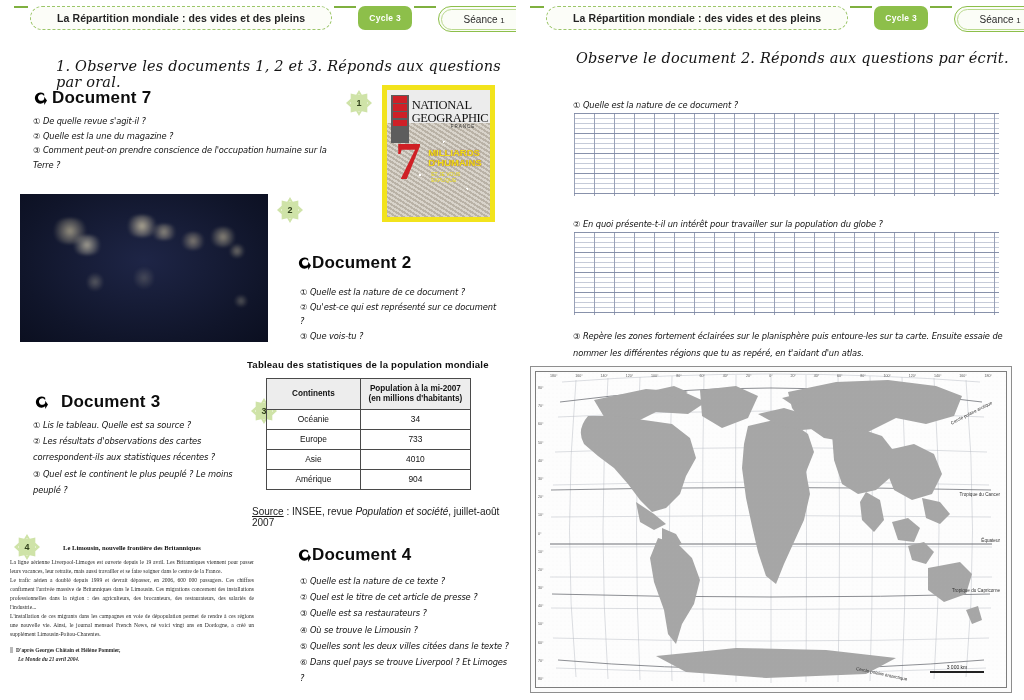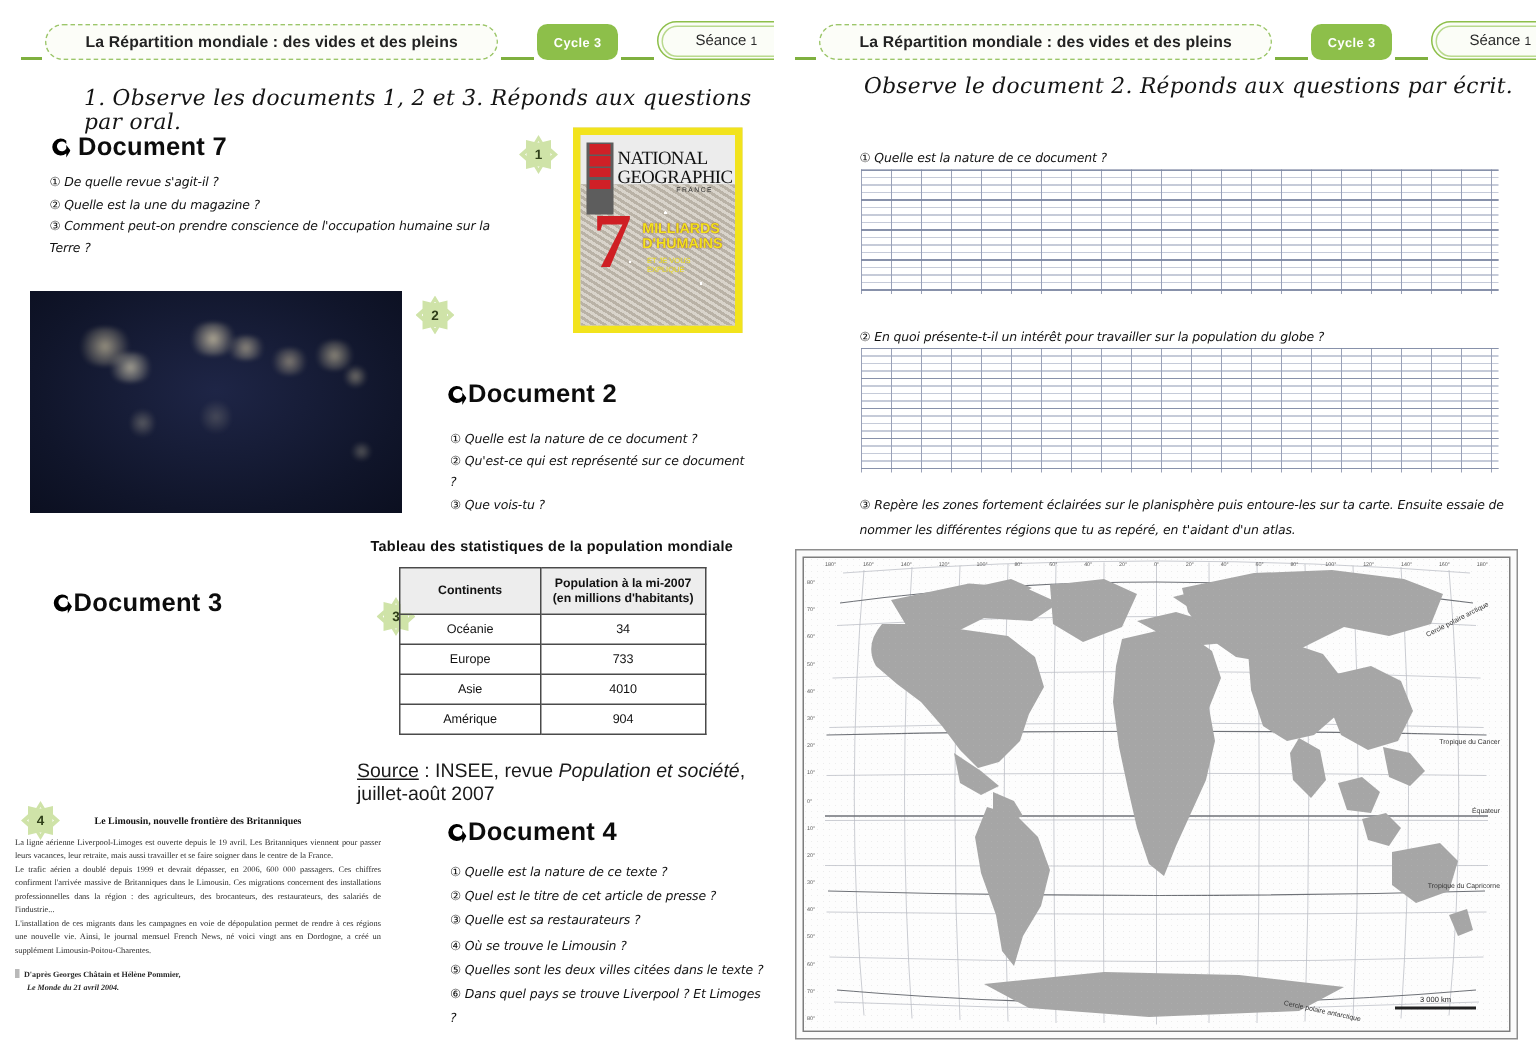--- a/index.html
+++ b/index.html
@@ -2,21 +2,21 @@
 <html><head>
 <meta charset="utf-8">
 <style>
   html,body{margin:0;padding:0;background:#ffffff;}
   body{width:1024px;height:700px;overflow:hidden;font-family:"Liberation Sans",sans-serif;color:#1a1a1a;}
   .sheet{position:absolute;top:0;background:#ffffff;}
   .page-left{left:0;width:508px;height:700px;}
   .page-right{left:516px;width:508px;height:700px;}
 
   
-  .hdr{position:relative;height:34px;margin-top:6px;display:flex;align-items:flex-end;}
+  .hdr{position:relative;height:34px;margin-top:6px;display:flex;align-items:flex-start;}
   .hdr-rule{height:2px;background:#7fb03f;flex:0 0 22px;margin:0 2px;}
   .hdr-rule.sm{flex:0 0 14px;}
   .hdr-title{flex:0 0 auto;border:1.5px dashed #9cc66a;border-radius:16px;background:#fcfdf8;
     padding:5px 26px;font-size:10.5px;font-weight:bold;color:#232323;letter-spacing:.1px;white-space:nowrap;}
   .hdr-cycle{flex:0 0 auto;background:#8dbf4a;color:#ffffff;border-radius:7px;
     padding:7px 11px;font-size:8.5px;font-weight:bold;letter-spacing:.3px;}
   .hdr-seance{flex:0 0 auto;border:1.6px solid #8dbf4a;border-radius:16px;background:#fbfdf7;
     padding:1.5px;}
   .hdr-seance-in{border:1.2px solid #b9d98e;border-radius:14px;padding:4px 22px;font-size:10px;color:#2a2a2a;white-space:nowrap;}
   .hdr-seance-in .num{font-size:8px;}
@@ -63,21 +63,21 @@
   .night .sea{position:absolute;inset:0;background:
      radial-gradient(ellipse at 50% 45%, #1e2546 0%, #10152a 70%, #0b0f20 100%);}
   .night .lights{position:absolute;inset:0;}
   .night .blob{position:absolute;border-radius:50%;filter:blur(1.4px);}
 
   
   .tbl-cap{font-family:"Liberation Sans",sans-serif;font-size:9.6px;font-weight:bold;color:#111;letter-spacing:.2px;}
   table.stats{border-collapse:collapse;font-family:"Liberation Sans",sans-serif;font-size:8.4px;color:#121212;}
   table.stats th,table.stats td{border:1px solid #4a4a4a;text-align:center;padding:4.5px 6px;}
   table.stats th{background:#ededed;font-weight:bold;font-size:8.2px;line-height:1.25;}
-  .src{font-family:"Liberation Sans",sans-serif;font-size:13px;color:#1a1a1a;}
+  .src{font-family:"Liberation Sans",sans-serif;font-size:10px;color:#1a1a1a;margin-left:14px;}
   .src u{text-decoration:underline;}
   .src i{font-style:italic;}
 
   
   .news{font-family:"Liberation Serif",serif;font-size:5.6px;line-height:1.62;color:#2a2a2a;text-align:justify;}
   .news h4{margin:0 0 4px 0;text-align:center;font-size:6.6px;color:#111;}
   .news .cred{margin-top:7px;font-size:5.4px;font-weight:bold;}
   .news .cred em{display:block;font-weight:bold;}
   .news .bar{display:inline-block;width:3px;height:6px;background:#b9b9b9;margin-right:3px;vertical-align:-1px;}
 
@@ -182,27 +182,34 @@
         </svg>
     </span>
     <span>Document 2</span>
   </div>
   <div class="q" style="position:absolute;left:300px;top:285px;width:200px;">
     <div>① Quelle est la nature de ce document ?</div>
     <div>② Qu'est-ce qui est représenté sur ce document ?</div>
     <div>③ Que vois-tu ?</div>
   </div>
 
-  <div class="doc-title" style="position:absolute;left:33px;top:392px;gap:1px;">
+  <div class="doc-title" style="position:absolute;left:33px;top:392px;gap:13px;">
     <span class="arrow">
       <svg viewBox="0 0 16 16" width="15" height="15">
           <path d="M13 3 A6 6 0 1 0 13 12 L13 15 L16 10 L13 6 L13 8.5 A3.5 3.5 0 1 1 13 5.5 Z" fill="#000"></path>
         </svg>
     </span>
     <span>Document 3</span>
+  </div>
+  <div class="q" style="position:absolute;left:33px;top:417px;width:205px;line-height:1.95;">
+    <div>① Lis le tableau. Quelle est sa source ?</div>
+    <div>② Les résultats d'observations des cartes</div>
+    <div>correspondent-ils aux statistiques récentes ?</div>
+    <div>③ Quel est le continent le plus peuplé ? Le moins</div>
+    <div>peuplé ?</div>
   </div>
 
   <div class="badge" style="position:absolute;left:251px;top:398px;">
     <span class="st"></span>
     <span class="st2"></span>
     <span class="bn">3</span>
   </div>
 
   <div class="tbl-cap" style="position:absolute;left:247px;top:359px;">Tableau des statistiques  de  la  population  mondiale</div>
   <table class="stats" style="position:absolute;left:266px;top:378px;width:205px;">

